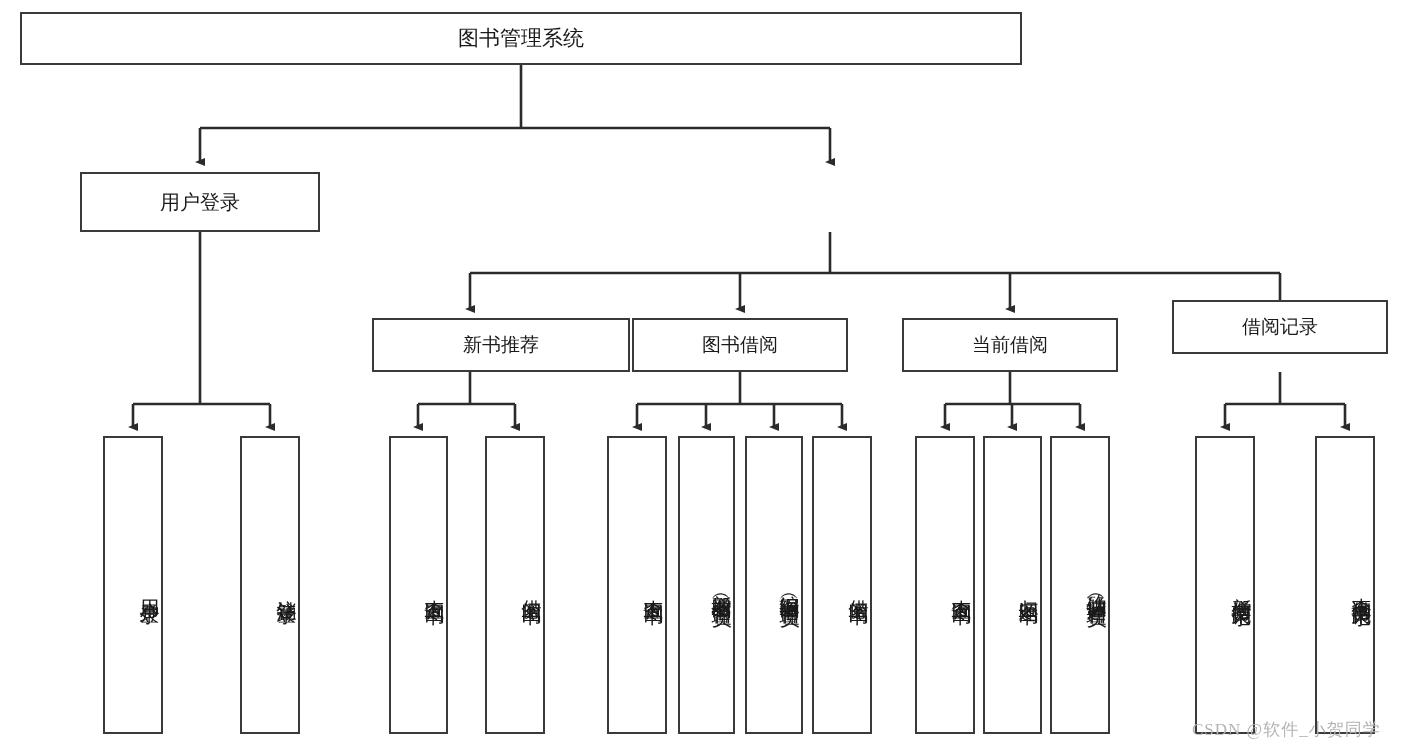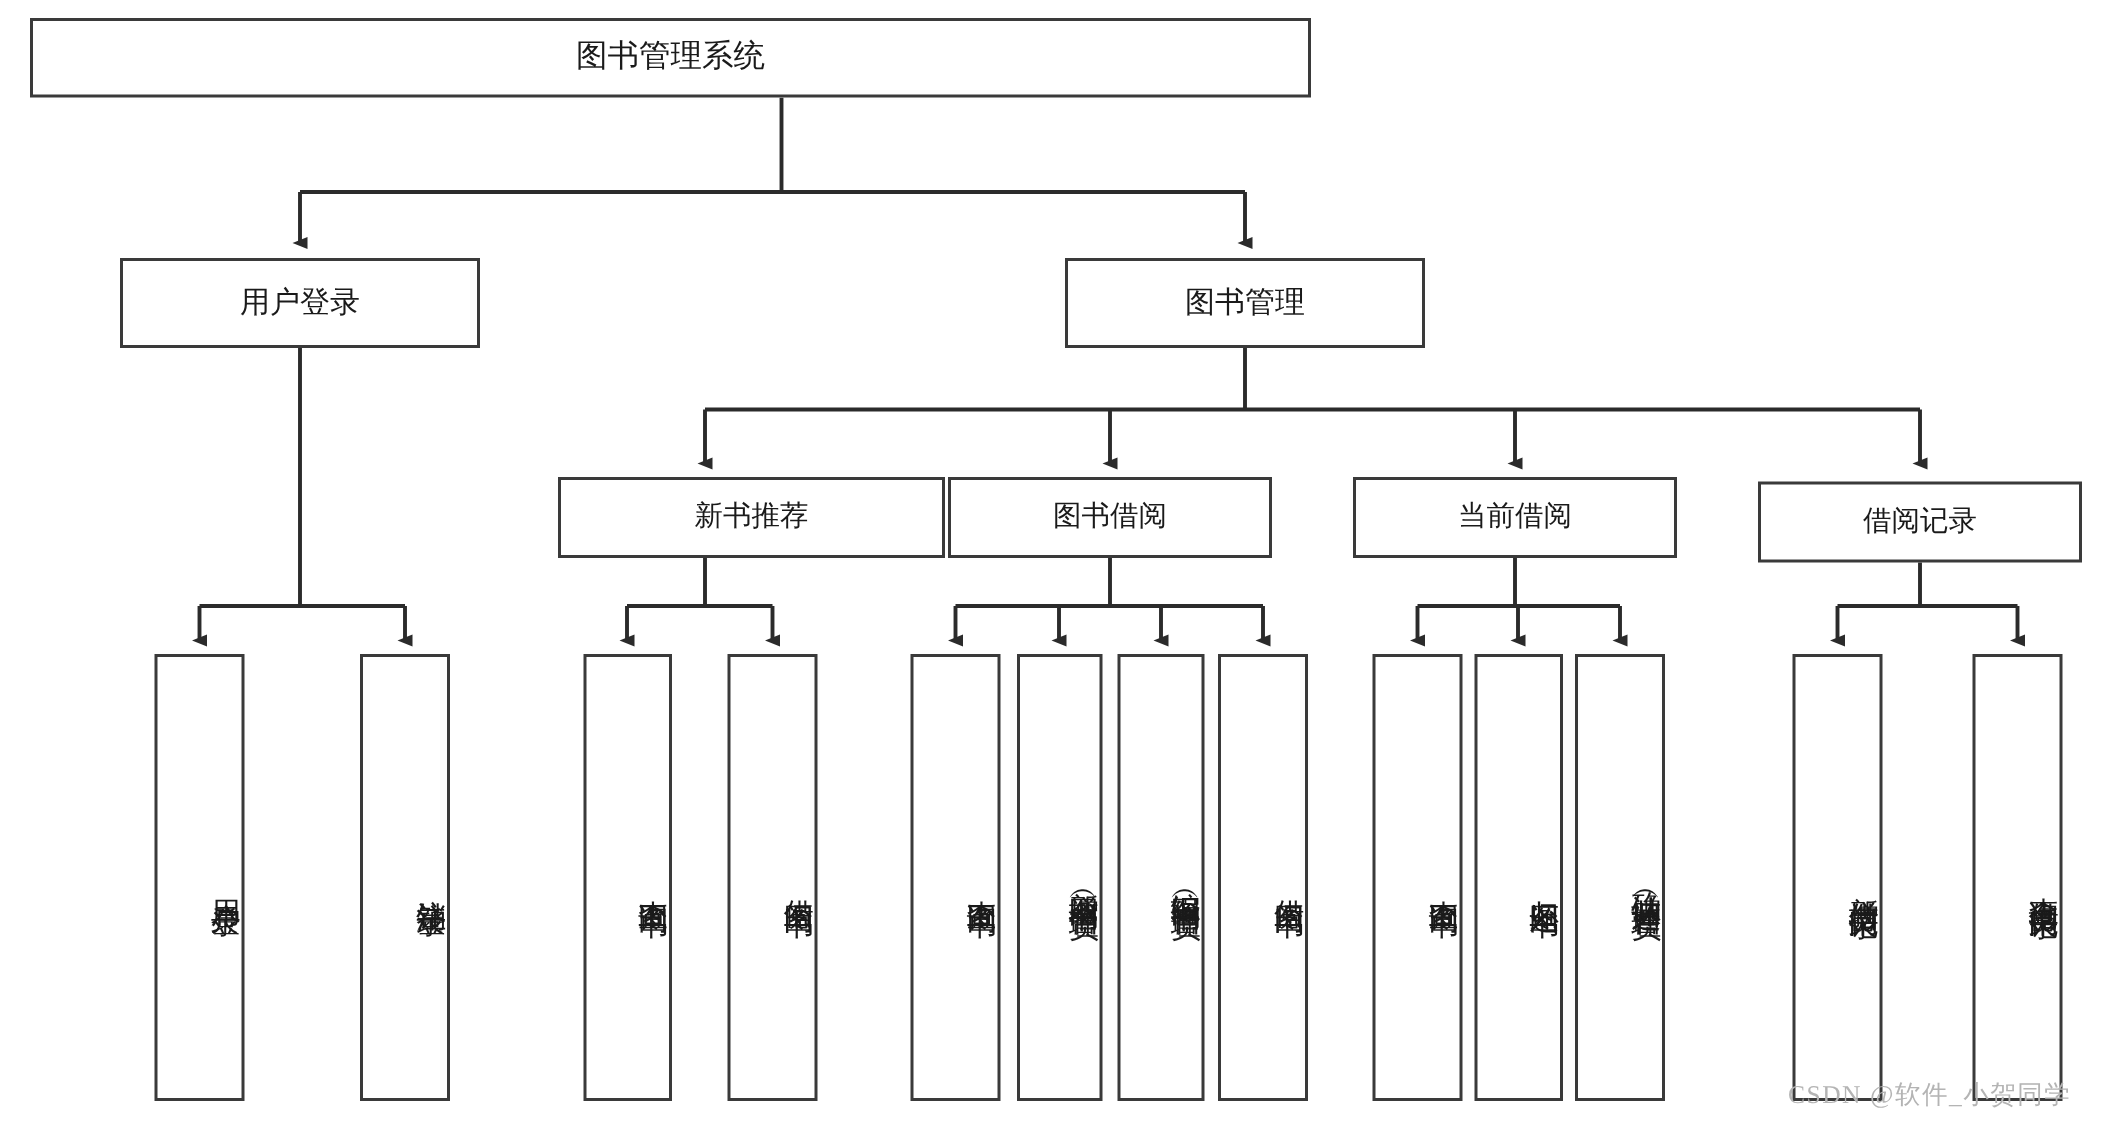--- a/index.html
+++ b/index.html
@@ -116,41 +116,38 @@
       <path d="M1012,404 L1012,427" marker-end="url(#arrow)"></path>
       <path d="M1080,404 L1080,427" marker-end="url(#arrow)"></path>
 
       <path d="M1280,372 L1280,404"></path>
       <path d="M1225,404 L1345,404"></path>
       <path d="M1225,404 L1225,427" marker-end="url(#arrow)"></path>
       <path d="M1345,404 L1345,427" marker-end="url(#arrow)"></path>
     </g>
   </svg>
 
-  <div class="node root" style="left:20px; top:12px; width:854px; height:53px;">
+  <div class="node root" style="left:20px; top:12px; width:1002px; height:53px;">
     <span class="node-label">图书管理系统</span>
   </div>
 
   <div class="node lvl1" style="left:80px; top:172px; width:240px; height:60px;">
     <span class="node-label">用户登录</span>
-  </div>
-  <div class="node lvl1" style="left:710px; top:172px; width:240px; height:60px;">
-    <span class="node-label">图书管理</span>
   </div>
 
   <div class="node lvl2" style="left:362px; top:318px; width:258px; height:54px;margin-left:10px;">
     <span class="node-label">新书推荐</span>
   </div>
   <div class="node lvl2" style="left:632px; top:318px; width:216px; height:54px;align-items:center;">
     <span class="node-label">图书借阅</span>
   </div>
   <div class="node lvl2" style="left:902px; top:318px; width:216px; height:54px;justify-content:center;">
     <span class="node-label">当前借阅</span>
   </div>
-  <div class="node lvl2" style="left:1172px; top:321px; width:216px; height:54px;">
+  <div class="node lvl2" style="left:1172px; top:300px; width:216px; height:54px;">
     <span class="node-label">借阅记录</span>
   </div>
 
   <div class="node leaf" style="left:103px; top:436px; width:60px; height:298px;">
     <span class="node-label">用户登录</span>
   </div>
   <div class="node leaf" style="left:240px; top:436px; width:60px; height:298px;">
     <span class="node-label">注销登录</span>
   </div>
 

